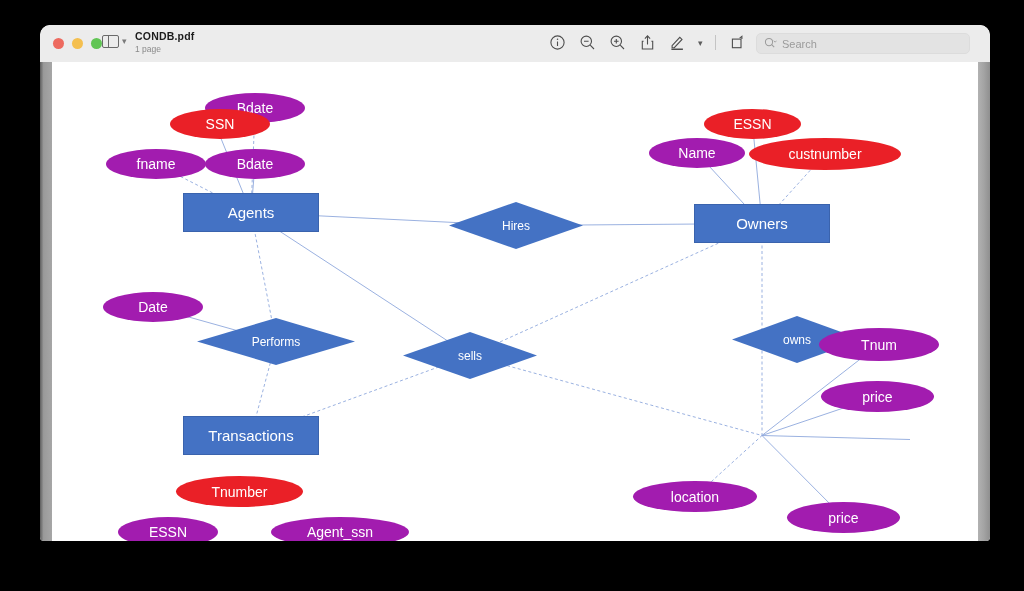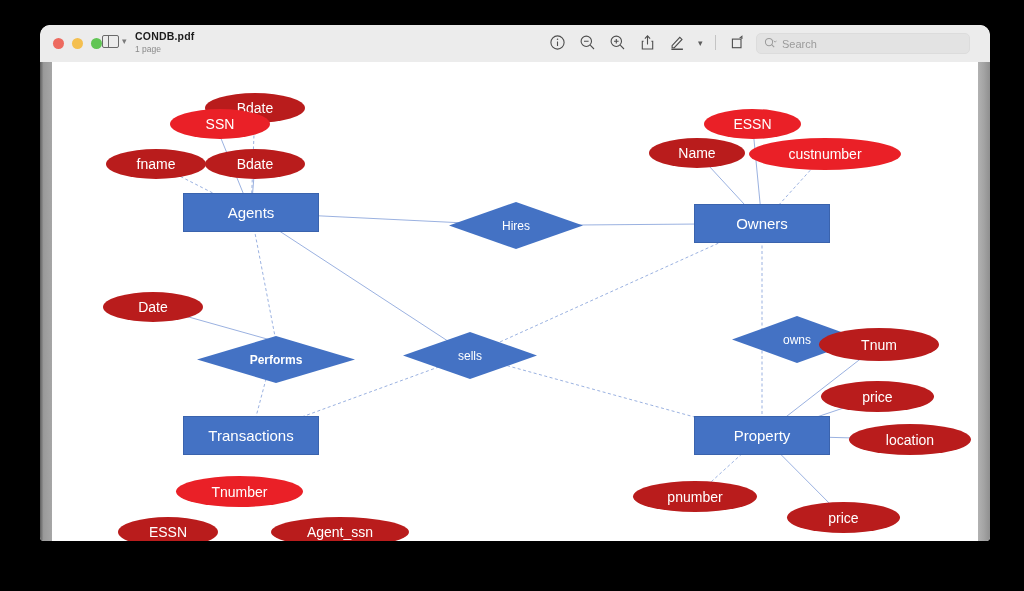--- a/index.html
+++ b/index.html
@@ -179,21 +179,21 @@
   }
   .entity {
     background: #4472c4;
     border: 1px solid #3a63ad;
     font-size: 15px;
   }
   .attr {
     border-radius: 50%;
     font-size: 14px;
   }
-  .attr.blue { background: #b91c1c; }
+  .attr.blue { background: #a21caf; }
   .attr.red  { background: #ea2027; }
 
   .rel {
     background: #4472c4;
     font-size: 12px;
     clip-path: polygon(50% 0%, 100% 50%, 50% 100%, 0% 50%);
   }
 </style>
 </head>
 <body>
@@ -320,38 +320,36 @@
             <line x1="199" y1="150.5" x2="464" y2="163.5" stroke="#8fa8dc" stroke-width="0.9"></line>
             <line x1="203" y1="102" x2="199" y2="150.5" stroke="#8fa8dc" stroke-width="0.9"></line>
             <line x1="104" y1="102" x2="199" y2="150.5" stroke="#8fa8dc" stroke-width="0.9" stroke-dasharray="3,2.5"></line>
             <line x1="168" y1="74" x2="199" y2="150.5" stroke="#8fa8dc" stroke-width="0.9"></line>
             <line x1="203" y1="46" x2="199" y2="150.5" stroke="#8fa8dc" stroke-width="0.9" stroke-dasharray="3,2.5"></line>
           </svg>
 
       <div class="node entity" style="left: 131px; top: 131px; width: 136px; height: 39px;">Agents</div>
           <div class="node entity" style="left: 642px; top: 142px; width: 136px; height: 39px;">Owners</div>
           <div class="node entity" style="left: 131px; top: 354px; width: 136px; height: 39px;">Transactions</div>
-          <div class="node entity" style="left: 642px; top: 354px; width: 136px; height: 39px;">Property</div>
           <div class="node rel" style="left: 397px; top: 140px; width: 134px; height: 47px;">Hires</div>
-          <div class="node rel" style="left: 145px; top: 274px; width: 158px; height: 47px; font-weight: bold;">Performs</div>
+          <div class="node rel" style="left: 145px; top: 256px; width: 158px; height: 47px;">Performs</div>
           <div class="node rel" style="left: 351px; top: 270px; width: 134px; height: 47px;">sells</div>
           <div class="node rel" style="left: 680px; top: 254px; width: 130px; height: 47px;">owns</div>
           <div class="node attr blue" style="left: 153px; top: 31px; width: 100px; height: 30px;">Bdate</div>
           <div class="node attr red" style="left: 118px; top: 47px; width: 100px; height: 30px;">SSN</div>
           <div class="node attr blue" style="left: 54px; top: 87px; width: 100px; height: 30px;">fname</div>
           <div class="node attr blue" style="left: 153px; top: 87px; width: 100px; height: 30px;">Bdate</div>
           <div class="node attr red" style="left: 652px; top: 47px; width: 97px; height: 30px;">ESSN</div>
           <div class="node attr blue" style="left: 597px; top: 76px; width: 96px; height: 30px;">Name</div>
           <div class="node attr red" style="left: 697px; top: 76px; width: 152px; height: 32px;">custnumber</div>
           <div class="node attr blue" style="left: 51px; top: 230px; width: 100px; height: 30px;">Date</div>
           <div class="node attr red" style="left: 124px; top: 414px; width: 127px; height: 31px;">Tnumber</div>
           <div class="node attr blue" style="left: 66px; top: 455px; width: 100px; height: 30px;">ESSN</div>
           <div class="node attr blue" style="left: 219px; top: 455px; width: 138px; height: 30px;">Agent_ssn</div>
           <div class="node attr blue" style="left: 767px; top: 266px; width: 120px; height: 33px; text-align: center;">Tnum</div>
           <div class="node attr blue" style="left: 769px; top: 319px; width: 113px; height: 31px;">price</div>
-          <div class="node attr blue" style="left: 797px; top: 362px; width: 122px; height: 31px;">location</div>
-          <div class="node attr blue" style="left: 581px; top: 419px; width: 124px; height: 31px;">pnumber</div>
+          <div class="node attr blue" style="left: 581px; top: 419px; width: 124px; height: 31px;">location</div>
           <div class="node attr blue" style="left: 735px; top: 440px; width: 113px; height: 31px;">price</div>
         </div>
     </div>
 
   </div>
 </div>
 
 </body></html>

